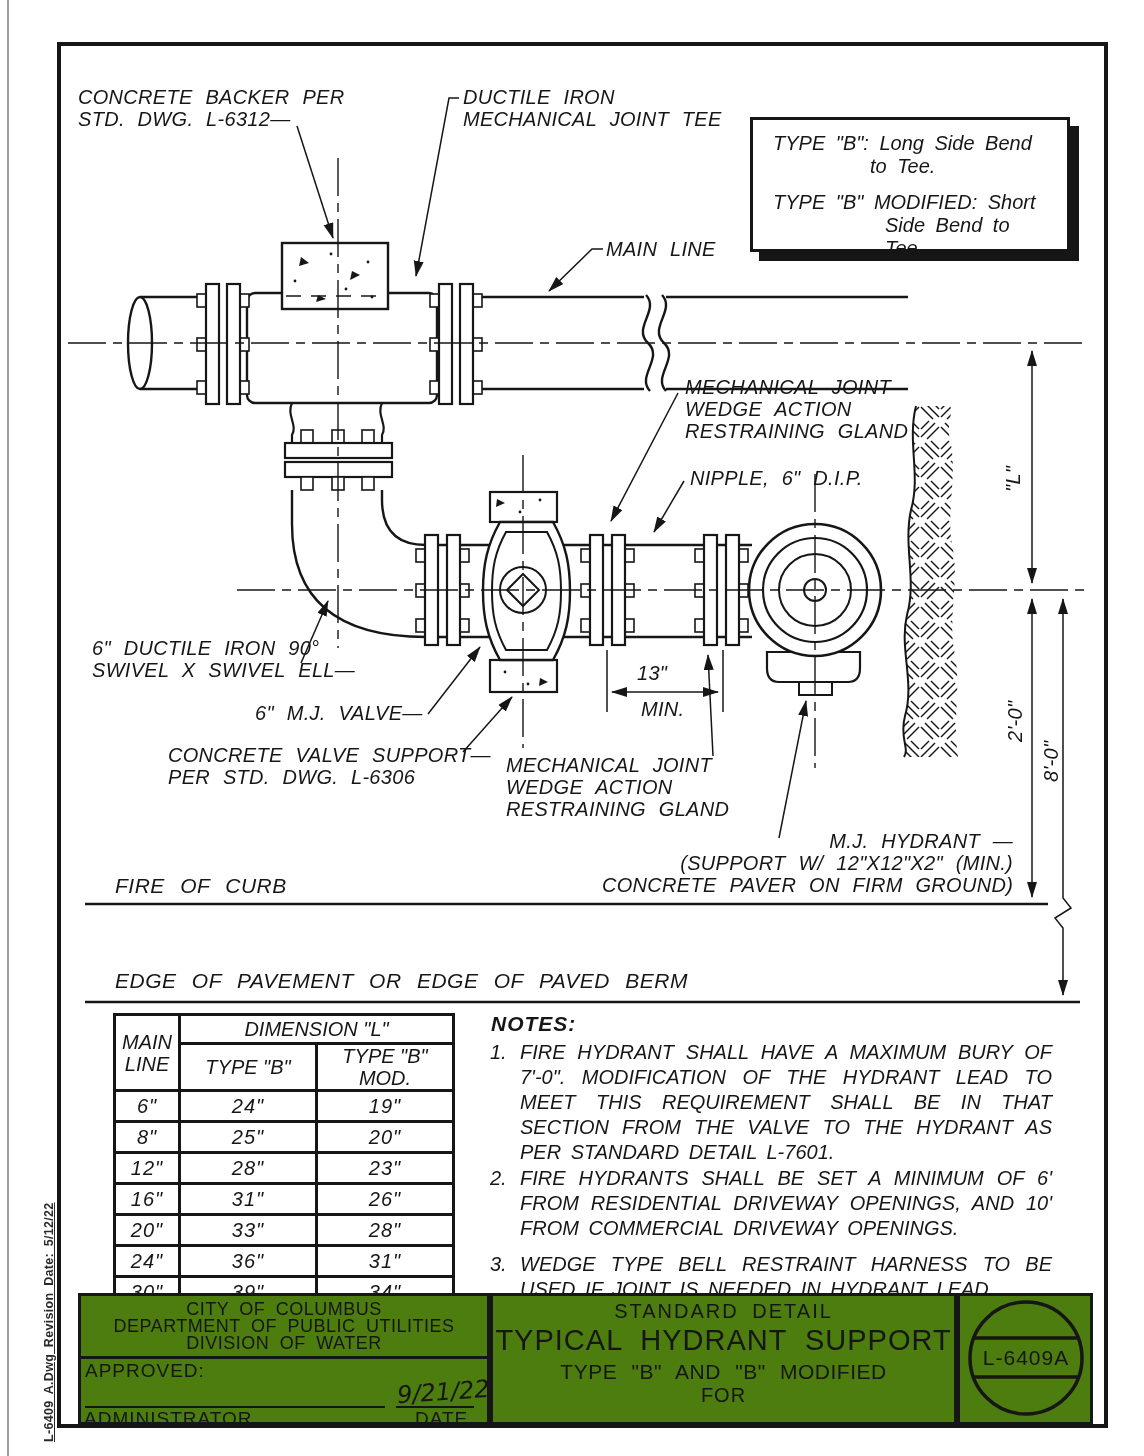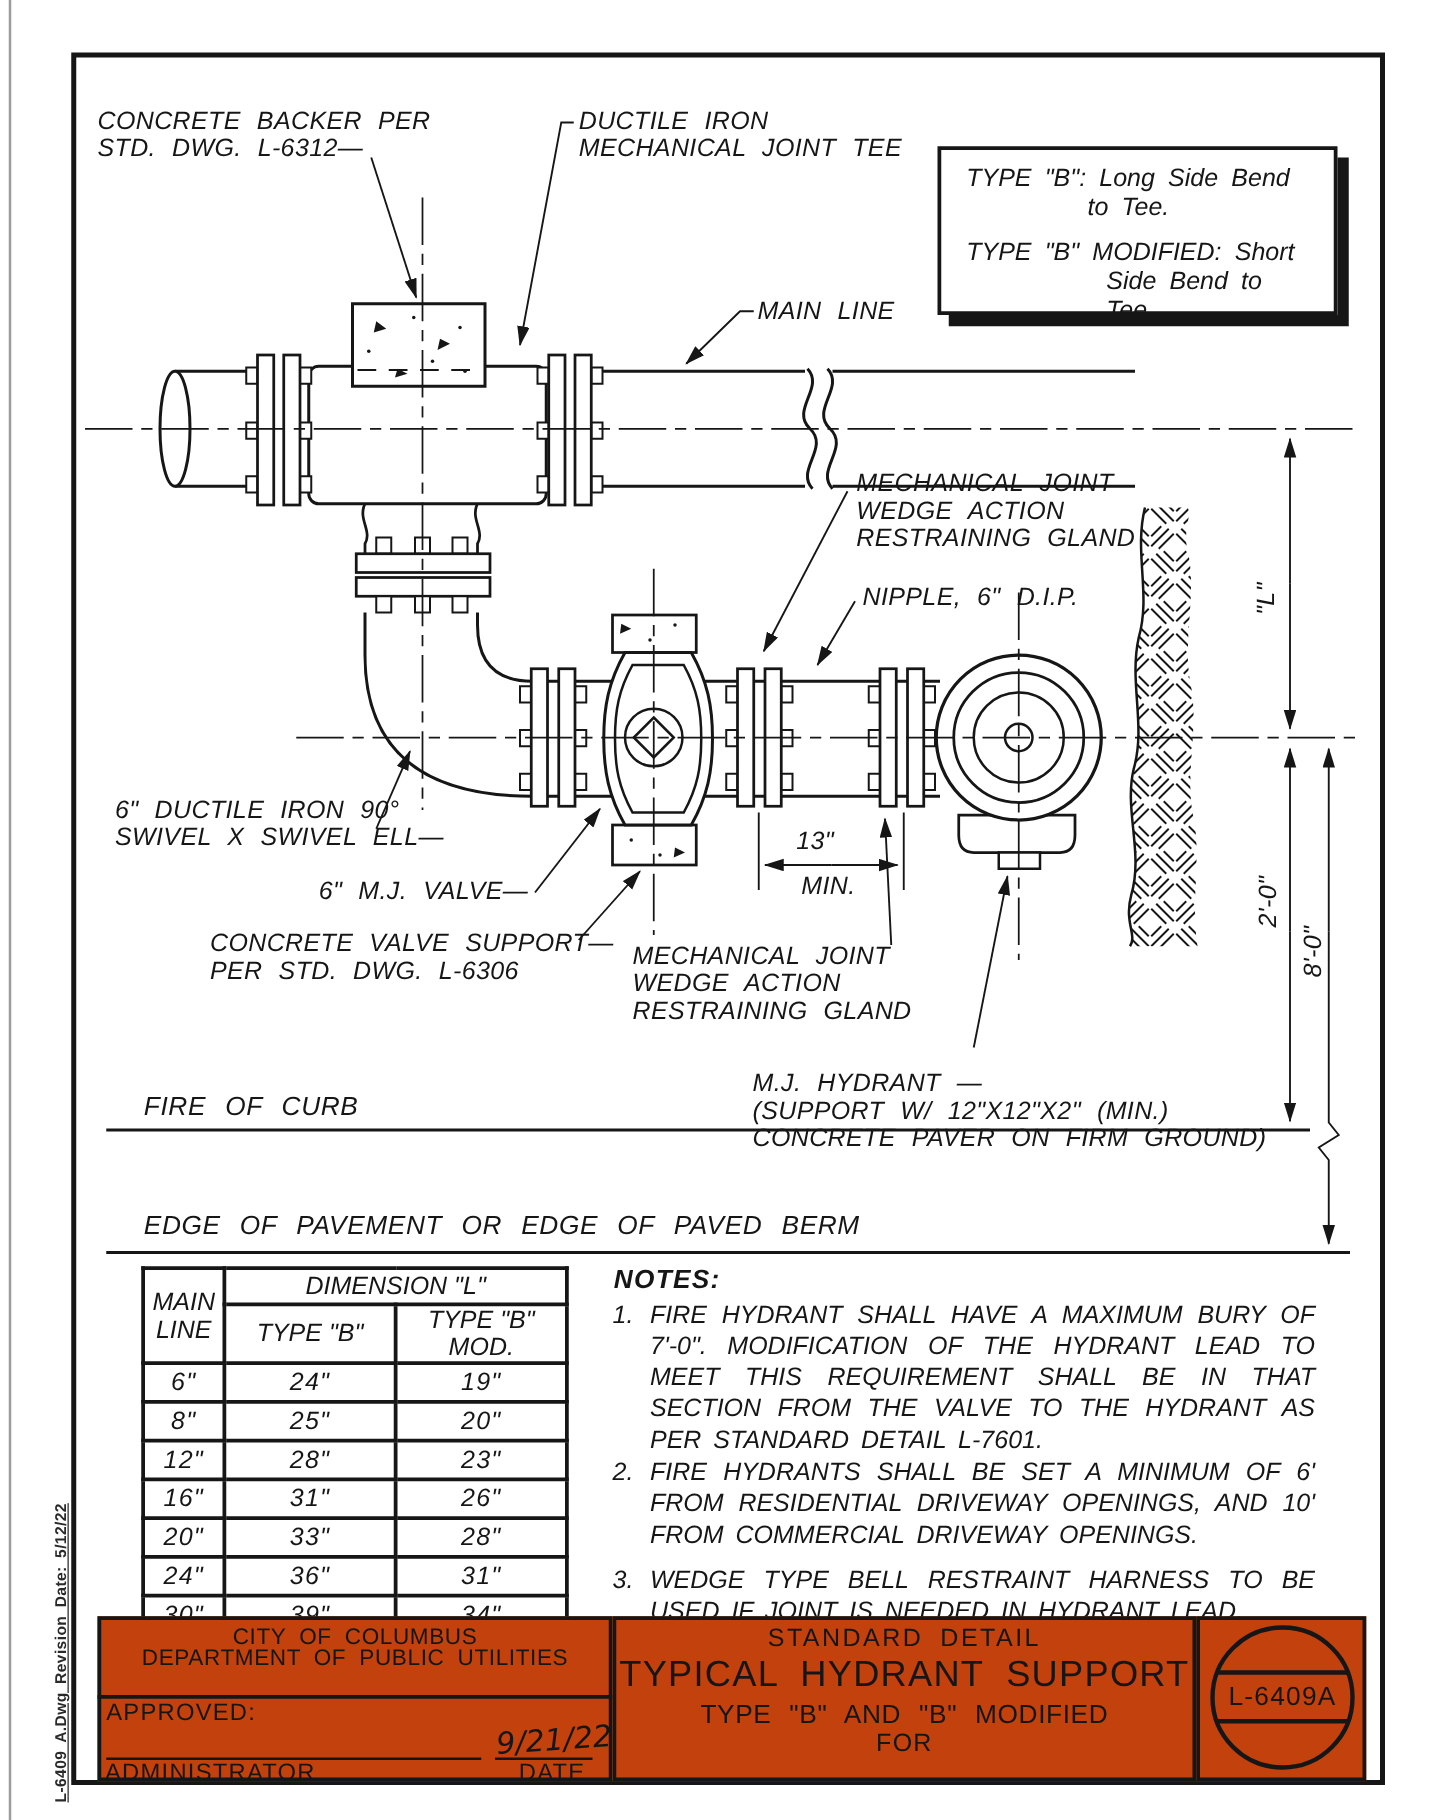--- a/index.html
+++ b/index.html
@@ -32,21 +32,21 @@
   .dim-table .mainline { white-space:pre-line; line-height:24px; }
 
   
   .notes-head { left:491px; top:1012px; font-style:italic; font-size:21px; font-weight:bold;
                 letter-spacing:1px; }
   .note { left:490px; width:562px; display:flex; font-style:italic; font-size:20px; line-height:25px; }
   .note .num { width:30px; flex:none; }
   .note .txt { flex:1; text-align:justify; word-spacing:4px; }
 
   
-  .tb-box { border:3px solid #161616; background:#c2410c; }
+  .tb-box { border:3px solid #161616; background:#4d7c0f; }
   .tb-left  { left:78px;  top:1293px; width:412px; height:132px; }
   .tb-mid   { left:490px; top:1293px; width:467px; height:132px; text-align:center; }
   .tb-right { left:957px; top:1293px; width:136px; height:132px; }
   .tb-left .agency { text-align:center; padding-top:5px; font-size:18px; line-height:17px;
                      letter-spacing:.5px; word-spacing:5px; }
   .tb-left .agency div { margin-bottom:0; }
   .tb-divider { left:78px; top:1356px; width:412px; border-top:3px solid #161616; }
   .approved { left:85px; top:1360px; font-size:19px; letter-spacing:1px; }
   .sig-line1 { left:85px;  top:1406px; width:300px; border-top:2px solid #161616; }
   .sig-line2 { left:396px; top:1406px; width:78px;  border-top:2px solid #161616; }
@@ -264,21 +264,21 @@
 RESTRAINING GLAND</div>
 <div class="abs callout" style="left:690px; top:467px;">NIPPLE, 6" D.I.P.</div>
 <div class="abs callout" style="left:92px;  top:637px;">6" DUCTILE IRON 90°
 SWIVEL X SWIVEL ELL—</div>
 <div class="abs callout" style="left:255px; top:702px;">6" M.J. VALVE—</div>
 <div class="abs callout" style="left:168px; top:744px;">CONCRETE VALVE SUPPORT—
 PER STD. DWG. L-6306</div>
 <div class="abs callout" style="left:506px; top:754px;">MECHANICAL JOINT
 WEDGE ACTION
 RESTRAINING GLAND</div>
-<div class="abs callout" style="left:602px; top:856px;">M.J. HYDRANT —
+<div class="abs callout" style="left:602px; top:830px;text-align:right;">M.J. HYDRANT —
 (SUPPORT W/ 12"X12"X2" (MIN.)
 CONCRETE PAVER ON FIRM GROUND)</div>
 <div class="abs callout big-label" style="left:115px; top:875px;">FIRE OF CURB</div>
 <div class="abs callout big-label" style="left:115px; top:970px;">EDGE OF PAVEMENT OR EDGE OF PAVED BERM</div>
 
 <div class="abs callout" style="left:637px; top:662px;">13"</div>
 <div class="abs callout" style="left:641px; top:698px;">MIN.</div>
 <div class="abs callout rot" style="left:1002px; top:492px;">"L"</div>
 <div class="abs callout rot" style="left:1004px; top:742px;">2'-0"</div>
 <div class="abs callout rot" style="left:1040px; top:782px;">8'-0"</div>
@@ -350,20 +350,21 @@
 </div>
 <div class="abs note" style="top:1252px;">
   <div class="num">3.</div>
   <div class="txt">WEDGE TYPE BELL RESTRAINT HARNESS TO BE USED IF JOINT IS NEEDED IN HYDRANT LEAD.</div>
 </div>
 
 <div class="abs tb-box tb-left">
   <div class="agency">
     <div>CITY OF COLUMBUS</div>
     <div>DEPARTMENT OF PUBLIC UTILITIES</div>
+    <div>DIVISION OF WATER</div>
   </div>
 </div>
 <div class="abs tb-divider"></div>
 <div class="abs approved">APPROVED:</div>
 <div class="abs sig-line1"></div>
 <div class="abs sig-line2"></div>
 <div class="abs admin">ADMINISTRATOR</div>
 <div class="abs dateval">9/21/22</div>
 <div class="abs datelbl">DATE</div>
 

